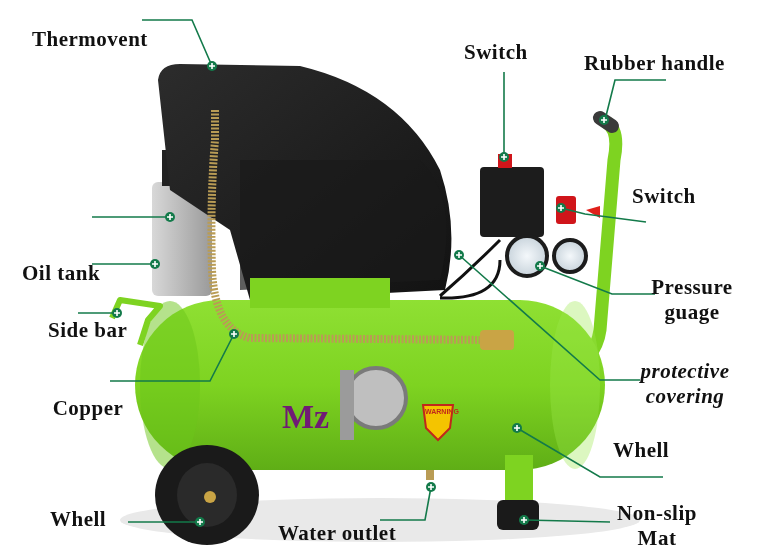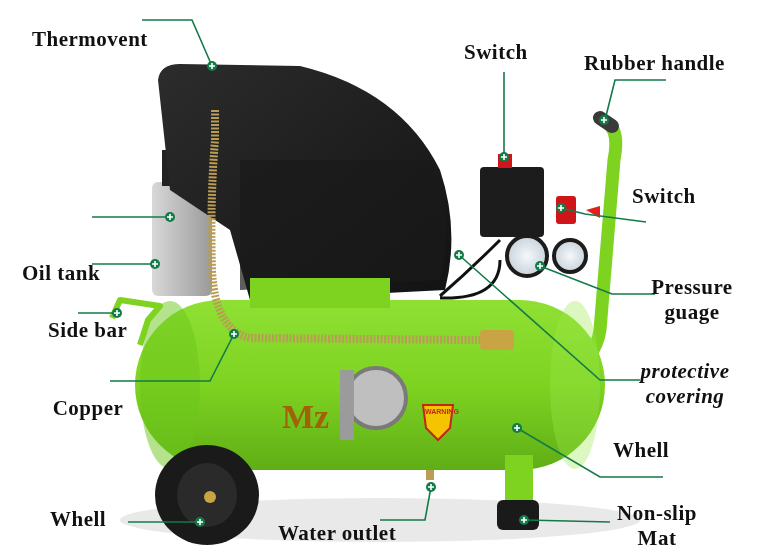--- a/index.html
+++ b/index.html
@@ -1,21 +1,21 @@
 <!DOCTYPE html>
 <html><head>
 <meta charset="utf-8">
 <style>
   html,body{margin:0;padding:0;background:#ffffff;}
   body{width:770px;height:556px;position:relative;overflow:hidden;font-family:"Liberation Serif","DejaVu Serif",serif;}
   #stage{position:absolute;left:0;top:0;width:770px;height:556px;}
   .label{position:absolute;font-weight:bold;color:#111;font-size:21px;line-height:25px;letter-spacing:0.5px;white-space:nowrap;}
   .label.center{text-align:center;margin-top:7px;}
   svg{position:absolute;left:0;top:0;}
-  .brand{position:absolute;font-family:"Liberation Serif",serif;font-weight:bold;font-size:34px;color:#a16207;}
+  .brand{position:absolute;font-family:"Liberation Serif",serif;font-weight:bold;font-size:34px;color:#701a75;}
 </style>
 </head>
 <body>
 
 <div id="stage">
 
   <svg width="770" height="556" viewBox="0 0 770 556">
     <defs>
       <linearGradient id="tankG" x1="0" y1="0" x2="0" y2="1">
         <stop offset="0" stop-color="#8fe033"></stop>

